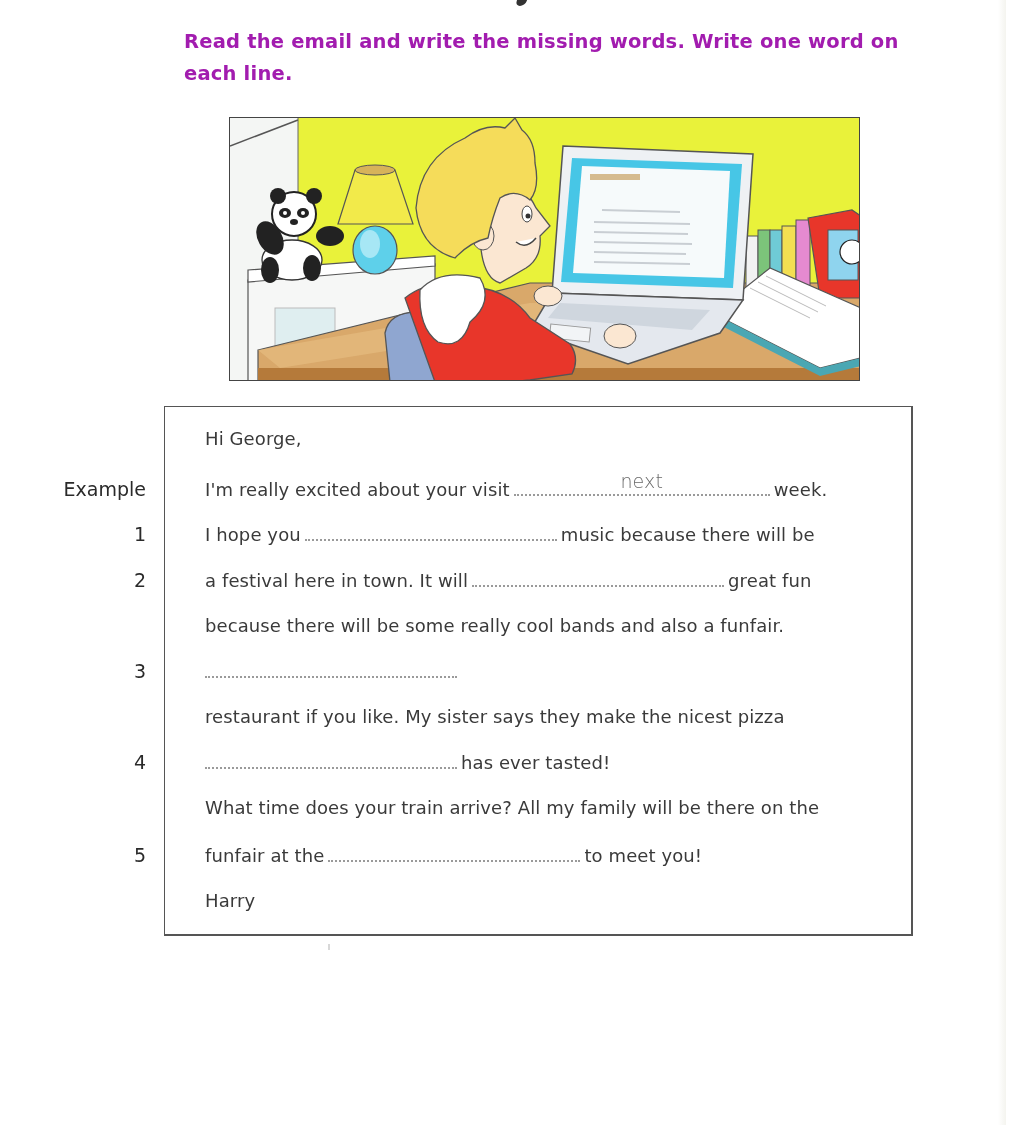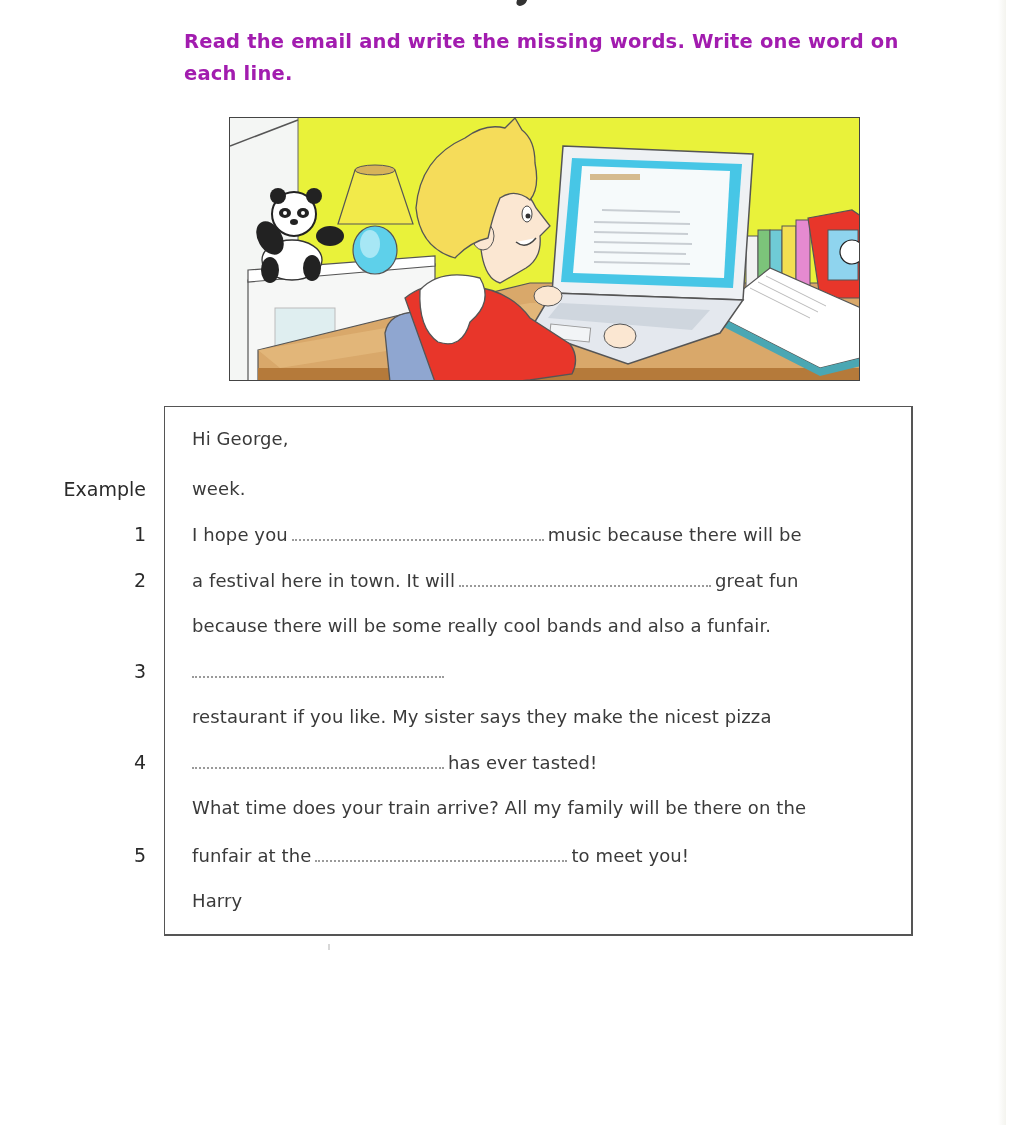--- a/index.html
+++ b/index.html
@@ -24,21 +24,21 @@
     position: absolute; left: 229px; top: 117px; width: 631px; height: 264px;
     border: 1.5px solid #444; box-sizing: border-box; overflow: hidden; background: #e9f23a;
   }
   .illustration svg { display: block; }
   .email-box {
     position: absolute; left: 164px; top: 406px; width: 749px; height: 530px;
     border: 1.5px solid #555; box-sizing: border-box;
     border-right-width: 2px; border-bottom-width: 2px;
   }
   .line {
-    position: absolute; left: 192px; font-family: "DejaVu Sans", sans-serif;
+    position: absolute; left: 205px; font-family: "DejaVu Sans", sans-serif;
     font-size: 18px; color: #3a3a3a; white-space: nowrap; letter-spacing: 0.1px;
   }
   .blank {
     display: inline-block; border-bottom: 2px dotted #9a9a9a; height: 16px;
     vertical-align: baseline; position: relative; margin: 0 4px;
   }
   .answer {
     position: absolute; left: 0; right: 0; bottom: 2px; text-align: center;
     font-size: 19px; color: #6a6a6a; font-family: "DejaVu Sans", sans-serif; font-weight: 300;
   }
@@ -143,21 +143,21 @@
     <path d="M286,124 Q296,132 306,120" stroke="#444" stroke-width="1.5" fill="#ffffff"></path>
   </svg>
 </div>
 
 <div class="email-box"></div>
 
 <div class="line" style="top:428px;">Hi George,</div>
 
 <div class="qnum" style="top:478px;">Example</div>
 <div class="line" style="top:478px;">
-  <span>week.</span>
+  <span>I'm really excited about your visit</span><span class="blank" style="width:256px;"><span class="answer">next</span></span><span>week.</span>
 </div>
 
 <div class="qnum" style="top:523px;">1</div>
 <div class="line" style="top:523px;">
   <span>I hope you</span><span class="blank" style="width:252px;"></span><span>music because there will be</span>
 </div>
 
 <div class="qnum" style="top:569px;">2</div>
 <div class="line" style="top:569px;">
   <span>a festival here in town. It will</span><span class="blank" style="width:252px;"></span><span>great fun</span>

